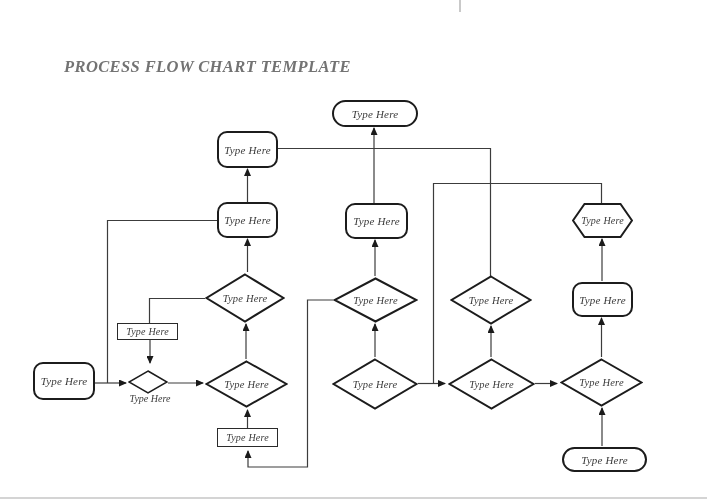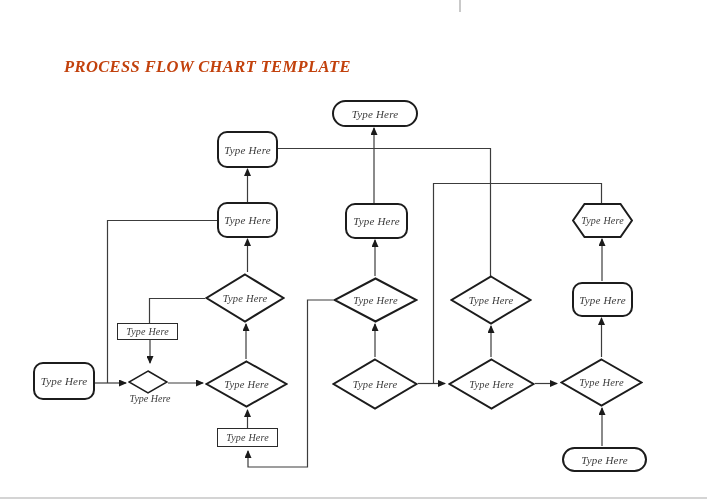--- a/index.html
+++ b/index.html
@@ -1,20 +1,20 @@
 <!DOCTYPE html>
 <html><head>
 <meta charset="utf-8">
 <style>
   html,body{margin:0;padding:0;}
   body{background:#fff;}
   #canvas{position:relative;width:707px;height:500px;background:#ffffff;overflow:hidden;
           font-family:"Liberation Serif", serif;}
   #title{position:absolute;left:64px;top:57px;font-style:italic;font-weight:bold;
-         font-size:16.5px;letter-spacing:.4px;color:#c2410c;white-space:nowrap;}
+         font-size:16.5px;letter-spacing:.4px;color:#737373;white-space:nowrap;}
   #connectors{position:absolute;left:0;top:0;width:707px;height:500px;}
   .node{position:absolute;display:flex;align-items:center;justify-content:center;box-sizing:border-box;}
   .round{background:#fff;border:2px solid #1c1c1c;border-radius:10px;}
   .term-top{background:#fff;border:2px solid #1c1c1c;border-radius:14px;}
   .term-bot{background:#fff;border:2px solid #1c1c1c;border-radius:13px;}
   .thinrect{background:#fff;border:1.5px solid #2a2a2a;}
   .poly{background:transparent;border:none;}
   .poly svg{position:absolute;left:0;top:0;width:100%;height:100%;}
   .poly polygon{fill:#ffffff;stroke:#1c1c1c;stroke-width:2;}
   .poly.small polygon{stroke-width:1.5;}

